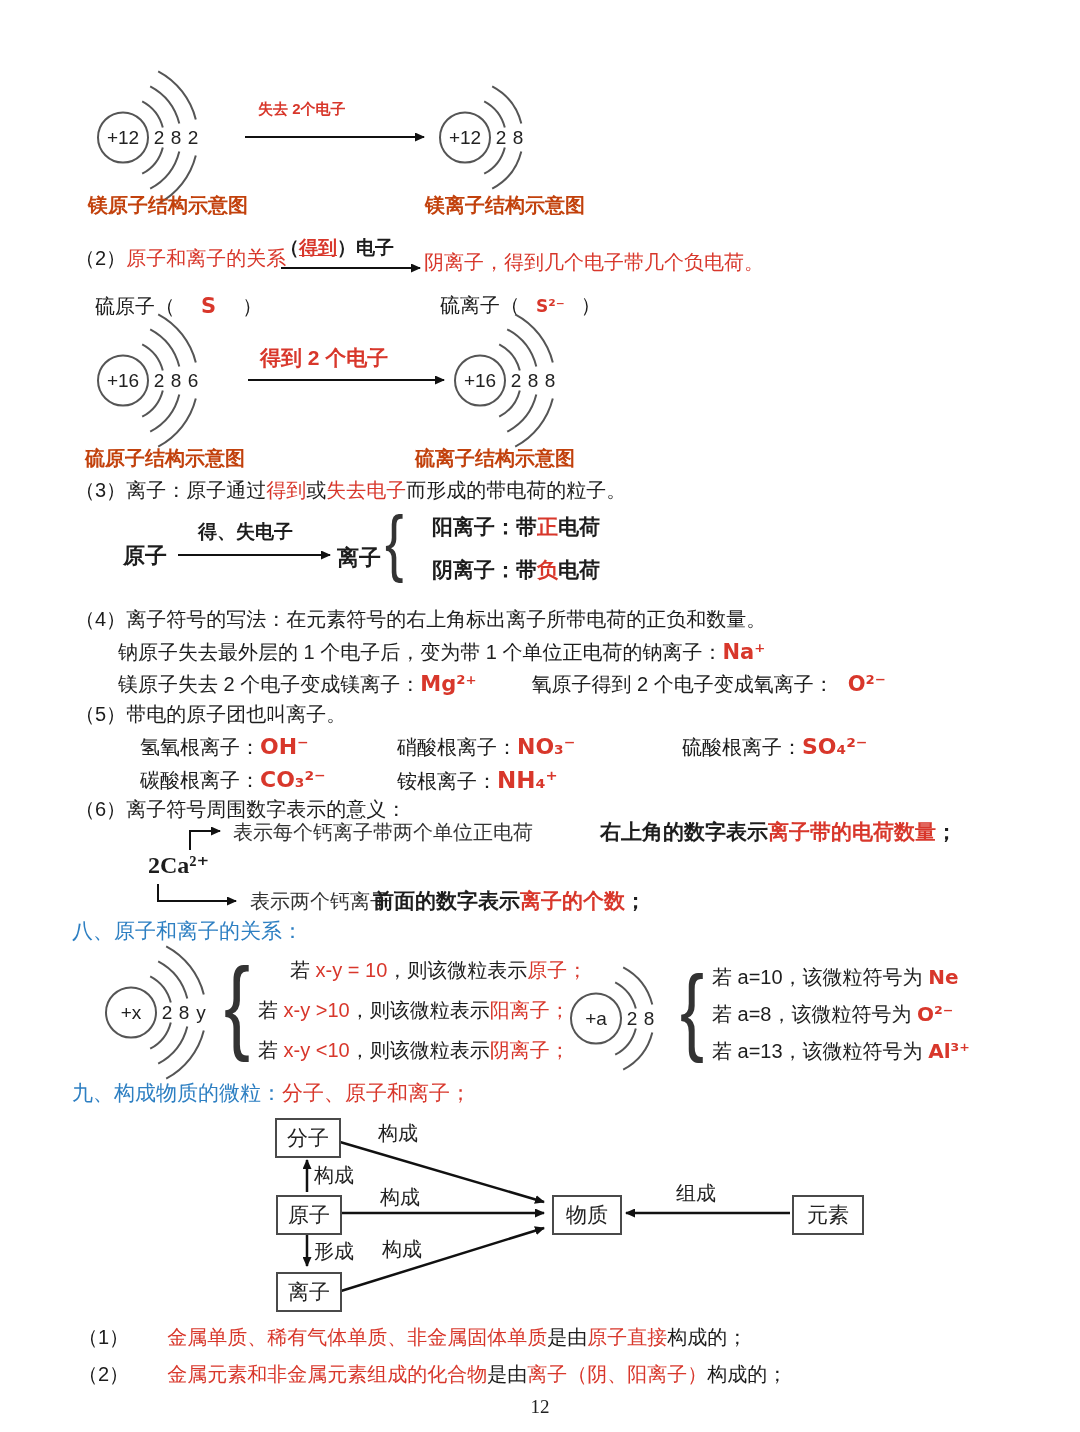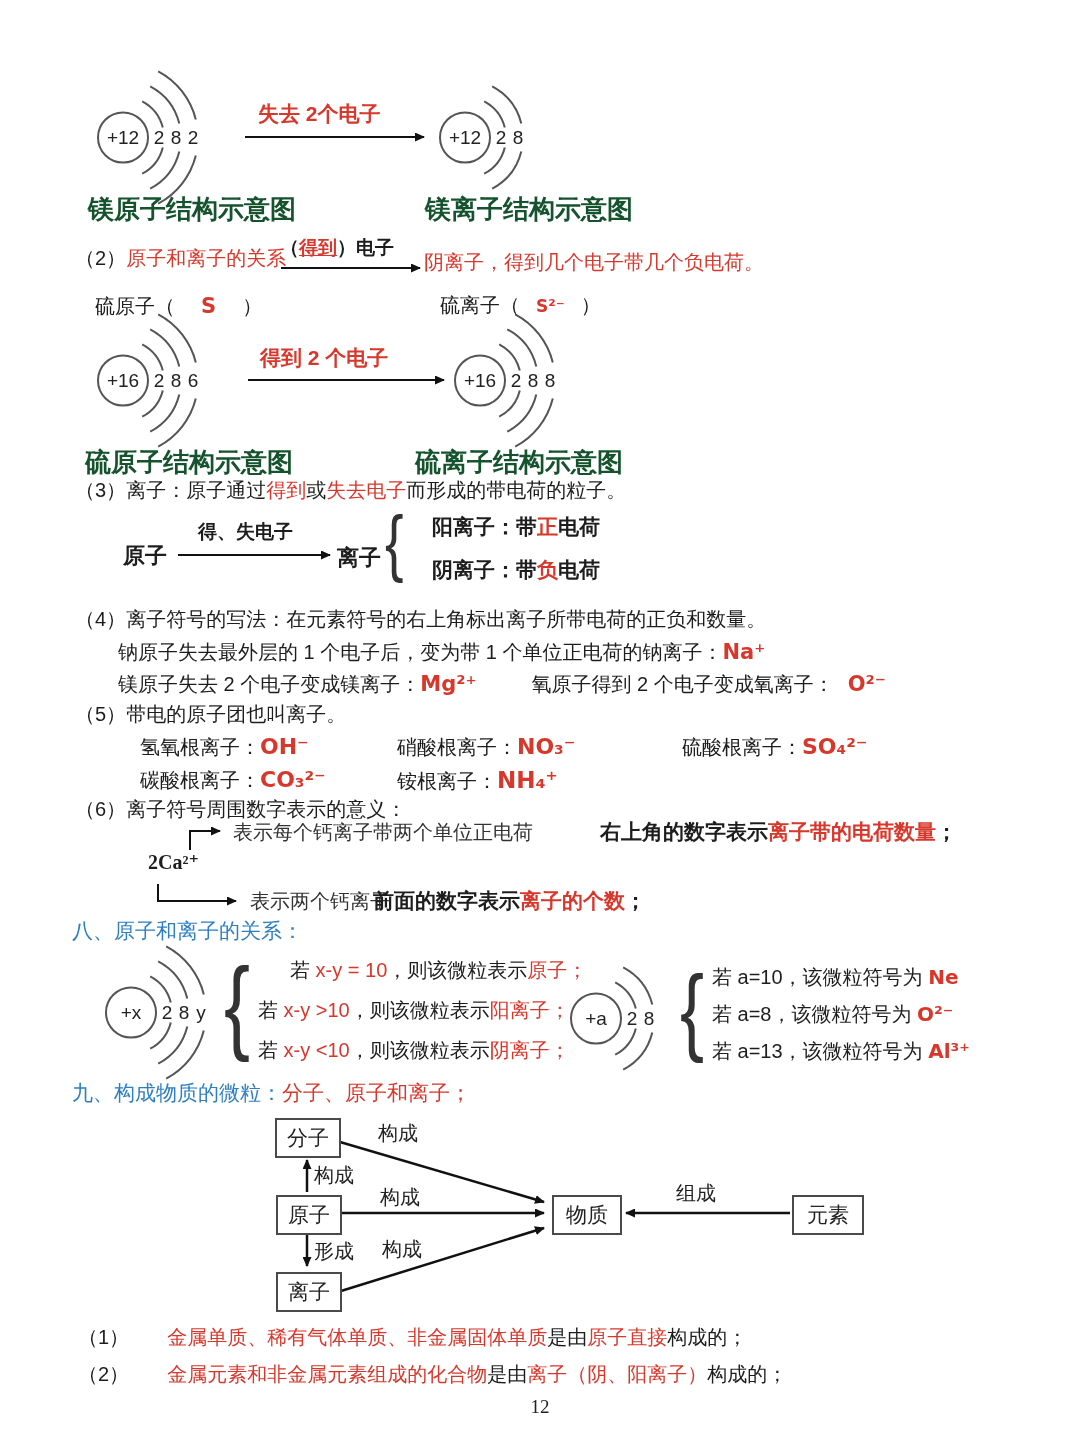--- a/index.html
+++ b/index.html
@@ -7,21 +7,21 @@
   #page{position:relative;width:1080px;height:1432px;background:#fff;overflow:hidden;}
   .abs{position:absolute;}
   .red{color:#d8372b;}
   .blue{color:#2d7fc2;}
   .bold{font-weight:bold;}
   .t20{font-size:20px;line-height:1.25;}
   .t21{font-size:21px;line-height:1.25;}
   .t19{font-size:19px;line-height:1.2;}
   .formula{font-family:"DejaVu Sans",sans-serif;font-weight:bold;}
   .nowrap{white-space:nowrap;}
-  .caption{font-size:26px;font-weight:bold;color:#14532d;}
+  .caption{font-size:20px;font-weight:bold;color:#c2410c;}
   .arrow-label{font-size:19px;font-weight:bold;color:#d8372b;}
   .watermark{font-size:48px;color:rgba(70,70,70,0.22);letter-spacing:1px;white-space:nowrap;z-index:0;font-weight:400;}
   .layer{z-index:2;}
   .brace{color:#333;font-weight:400;transform:scaleX(0.75);transform-origin:left center;line-height:1;}
   .cbox{border:2px solid #4a4a4a;background:#fff;display:flex;align-items:center;justify-content:center;font-size:21px;color:#222;z-index:2;}
   .diag-label{font-size:20px;color:#222;z-index:2;}
   svg.overlay{position:absolute;left:0;top:0;z-index:1;pointer-events:none;}
   .atom-box{z-index:2;}
   .underline{text-decoration:underline;}
   .serif{font-family:"Liberation Serif","DejaVu Serif",serif;}
@@ -64,21 +64,21 @@
         <path d="M47.2,34.3 A41,41 0 0 1 67.8,60.6" fill="none" stroke="#555" stroke-width="2"></path>
         <path d="M67.8,80.4 A41,41 0 0 1 47.2,106.7" fill="none" stroke="#555" stroke-width="2"></path>
         <text x="64" y="76.5" text-anchor="middle" font-size="19" fill="#222">2</text>
         <path d="M55.2,19.3 A58,58 0 0 1 84.3,56.5" fill="none" stroke="#555" stroke-width="2"></path>
         <path d="M84.3,84.5 A58,58 0 0 1 55.2,121.7" fill="none" stroke="#555" stroke-width="2"></path>
         <text x="81" y="76.5" text-anchor="middle" font-size="19" fill="#222">8</text>
         <path d="M63.2,4.3 A75,75 0 0 1 100.8,52.4" fill="none" stroke="#555" stroke-width="2"></path>
         <path d="M100.8,88.6 A75,75 0 0 1 63.2,136.7" fill="none" stroke="#555" stroke-width="2"></path>
         <text x="98" y="76.5" text-anchor="middle" font-size="19" fill="#222">2</text>
       </svg></div>
-  <div class="abs layer arrow-label" style="left:258px;top:100px;font-size:21px;">失去 2个电子</div>
+  <div class="abs layer arrow-label" style="left:258px;top:100px;font-size:15px;">失去 2个电子</div>
   <div class="abs atom-box" style="left:437px;top:82px;"><svg width="96" height="111" viewBox="0 0 96 111">
         <circle cx="28" cy="55.5" r="25" fill="none" stroke="#555" stroke-width="2"></circle>
         <text x="28" y="61.5" text-anchor="middle" font-size="19" fill="#222">+12</text>
         <path d="M47.2,19.3 A41,41 0 0 1 67.8,45.6" fill="none" stroke="#555" stroke-width="2"></path>
         <path d="M67.8,65.4 A41,41 0 0 1 47.2,91.7" fill="none" stroke="#555" stroke-width="2"></path>
         <text x="64" y="61.5" text-anchor="middle" font-size="19" fill="#222">2</text>
         <path d="M55.2,4.3 A58,58 0 0 1 84.3,41.5" fill="none" stroke="#555" stroke-width="2"></path>
         <path d="M84.3,69.5 A58,58 0 0 1 55.2,106.7" fill="none" stroke="#555" stroke-width="2"></path>
         <text x="81" y="61.5" text-anchor="middle" font-size="19" fill="#222">8</text>
       </svg></div>
@@ -168,21 +168,21 @@
   <div class="abs layer t20 nowrap" style="left:140px;top:766px;">
     <span>碳酸根离子：</span><span class="red formula" style="font-size:22px;">CO₃²⁻</span>
   </div>
   <div class="abs layer t20 nowrap" style="left:397px;top:766px;">
     <span>铵根离子：</span><span class="red formula" style="font-size:23px;">NH₄⁺</span>
   </div>
 
   <div class="abs layer t20 nowrap" style="left:75px;top:797px;">
     <span>（6）</span><span>离子符号周围数字表示的意义：</span>
   </div>
-  <div class="abs layer serif bold" style="left:148px;top:850px;font-size:20px;">2Ca²⁺</div>
+  <div class="abs layer serif bold" style="left:148px;top:850px;font-size:24px;">2Ca²⁺</div>
   <div class="abs layer t21 bold nowrap" style="left:600px;top:819px;">
     <span>右上角的数字表示</span><span class="red">离子带的电荷数量</span><span>；</span>
   </div>
   <div class="abs layer t20 nowrap" style="left:233px;top:820px;color:#333;">表示每个钙离子带两个单位正电荷</div>
   <div class="abs layer t20 nowrap" style="left:250px;top:889px;color:#333;">表示两个钙离子</div>
   <div class="abs layer t21 bold nowrap" style="left:373px;top:888px;">
     <span>前面的数字表示</span><span class="red">离子的个数</span><span>；</span>
   </div>
 
   <div class="abs layer blue t21" style="left:72px;top:918px;">八、原子和离子的关系：</div>

